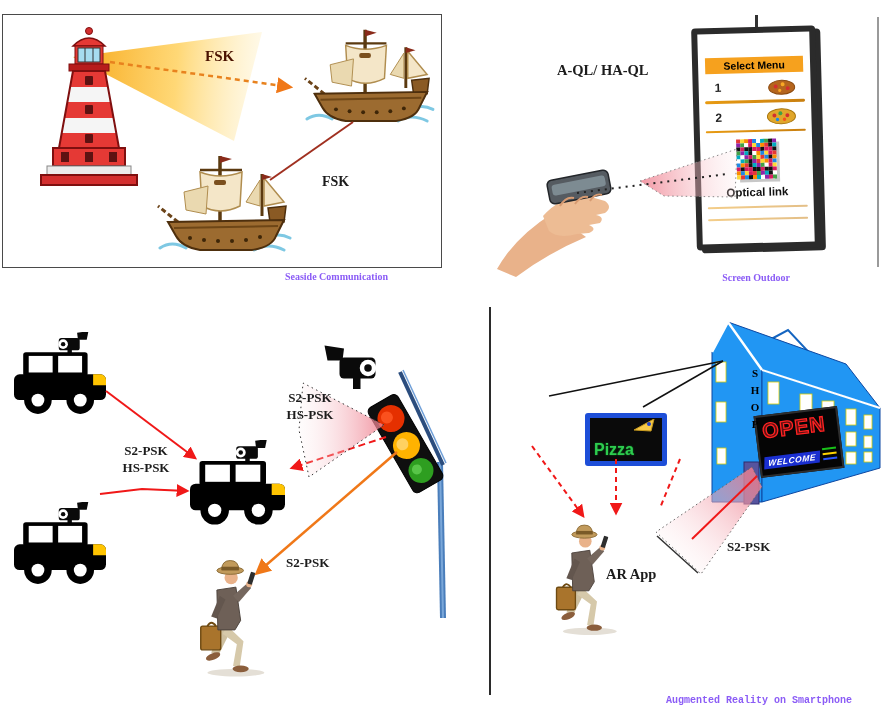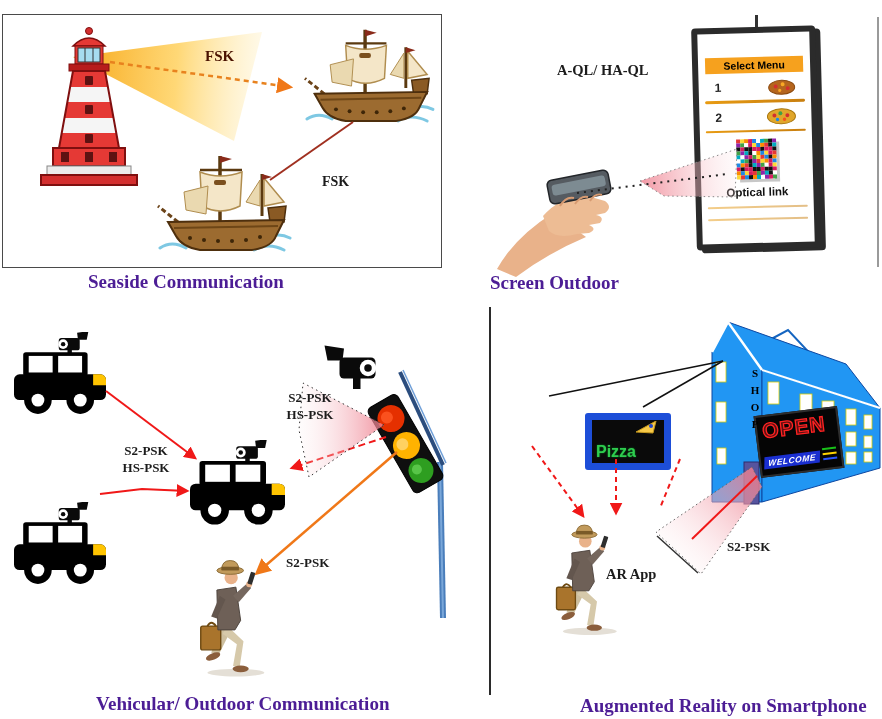--- a/index.html
+++ b/index.html
@@ -7,21 +7,21 @@
          font-family:"Liberation Serif",serif;}
   svg{display:block;}
   .abs{position:absolute;}
   
   #art-layer{position:absolute;left:0;top:0;z-index:1;}
   .html-el{position:absolute;z-index:2;}
   #fx-layer{position:absolute;left:0;top:0;z-index:3;pointer-events:none;}
   .label{position:absolute;z-index:4;font-family:"Liberation Serif",serif;font-weight:bold;
          color:#1c1c1c;white-space:nowrap;}
   .caption{position:absolute;z-index:4;font-family:"Liberation Serif",serif;font-weight:bold;
-           color:#4c1d95;font-size:19px;text-align:left;width:300px;}
+           color:#8b5cf6;font-size:10px;text-align:right;width:300px;}
   
   #seaside-box{left:2px;top:14px;width:438px;height:252px;border:1.6px solid #4a4a4a;background:transparent;}
   
   #signage-mount{left:755px;top:15px;width:3px;height:16px;background:#333;}
   #signage-screen{left:694px;top:27px;width:112px;height:210px;background:#fff;
         border:6px solid #2b2b2b;border-radius:4px;transform:rotate(-1.5deg);
         box-shadow:5px 3px 0 rgba(25,25,25,.92);}
   .menu-banner{margin:24px 7px 0;background:#F6A11E;color:#000;font:bold 10.5px "Liberation Sans",sans-serif;
         text-align:center;padding:2px 0;}
   .menu-row{display:flex;align-items:center;justify-content:space-between;margin:5px 14px 0 16px;
@@ -32,21 +32,21 @@
       box-shadow:3px 3px 0 rgba(130,130,130,.45);}
   .optical{text-align:center;font:bold 11.5px "Liberation Sans",sans-serif;color:#111;margin-top:7px;}
   #signage-rightline{left:877px;top:17px;width:2px;height:250px;background:#9a9a9a;}
   
   #br-divider{left:489px;top:307px;width:1.6px;height:388px;background:#2b2b2b;}
   
   .led-sign{position:absolute;z-index:2;background:#0a0a0a;border-radius:3px;}
   #coffee-sign{left:497px;top:392px;width:83px;height:56px;border:2px solid #222;}
   #coffee-text{position:absolute;left:2px;bottom:3px;font:bold 17px "Liberation Sans",sans-serif;
       color:#ff2626;text-shadow:0 0 2px #b30000;letter-spacing:0;}
-  #pizza-sign{left:585px;top:413px;width:72px;height:43px;border:7px solid #1d4ed8;}
+  #pizza-sign{left:585px;top:413px;width:72px;height:43px;border:5px solid #1d4ed8;}
   #pizza-text{position:absolute;left:4px;bottom:2px;font:bold 16px "Liberation Sans",sans-serif;
       color:#2ecc4f;text-shadow:0 0 2px #0a7a20;}
   #open-sign{left:757px;top:411px;width:80px;height:58px;background:#050505;border:2px solid #2e2e2e;
       transform:rotate(-7deg);z-index:2;position:absolute;}
   #open-text{position:absolute;left:5px;top:2px;font:bold 21px "Liberation Sans",sans-serif;
       color:rgba(255,40,40,.35);-webkit-text-stroke:1.3px #ff2222;letter-spacing:1px;}
   #welcome-strip{position:absolute;left:3px;bottom:6px;background:#1a2fd0;color:#fff;
       font:bold italic 8.5px "Liberation Sans",sans-serif;padding:1px 4px;transform:skewX(-8deg);
       letter-spacing:.5px;}
   .open-stripe{position:absolute;right:4px;width:14px;height:2.5px;}
@@ -439,18 +439,17 @@
 
   <div class="label" style="left:116px;top:442px;font-size:13px;text-align:center;width:60px;line-height:17px;">
     <div>S2-PSK</div>
     <div>HS-PSK</div>
   </div>
   <div class="label" style="left:280px;top:389px;font-size:13px;text-align:center;width:60px;line-height:17px;">
     <div>S2-PSK</div>
     <div>HS-PSK</div>
   </div>
   <div class="label" style="left:286px;top:555px;font-size:13px;">S2-PSK</div>
-  <div class="caption" style="left:96px;top:693px;">Vehicular/ Outdoor Communication</div>
 
   <div class="label" style="left:727px;top:539px;font-size:13px;">S2-PSK</div>
   <div class="label" style="left:606px;top:566px;font-size:14.5px;">AR App</div>
-  <div class="caption" style="left:580px;top:695px;">Augmented Reality on Smartphone</div>
+  <div class="caption" style="left:552px;top:695px;font-family:Liberation Mono, monospace;">Augmented Reality on Smartphone</div>
 </div>
 
 </body></html>

